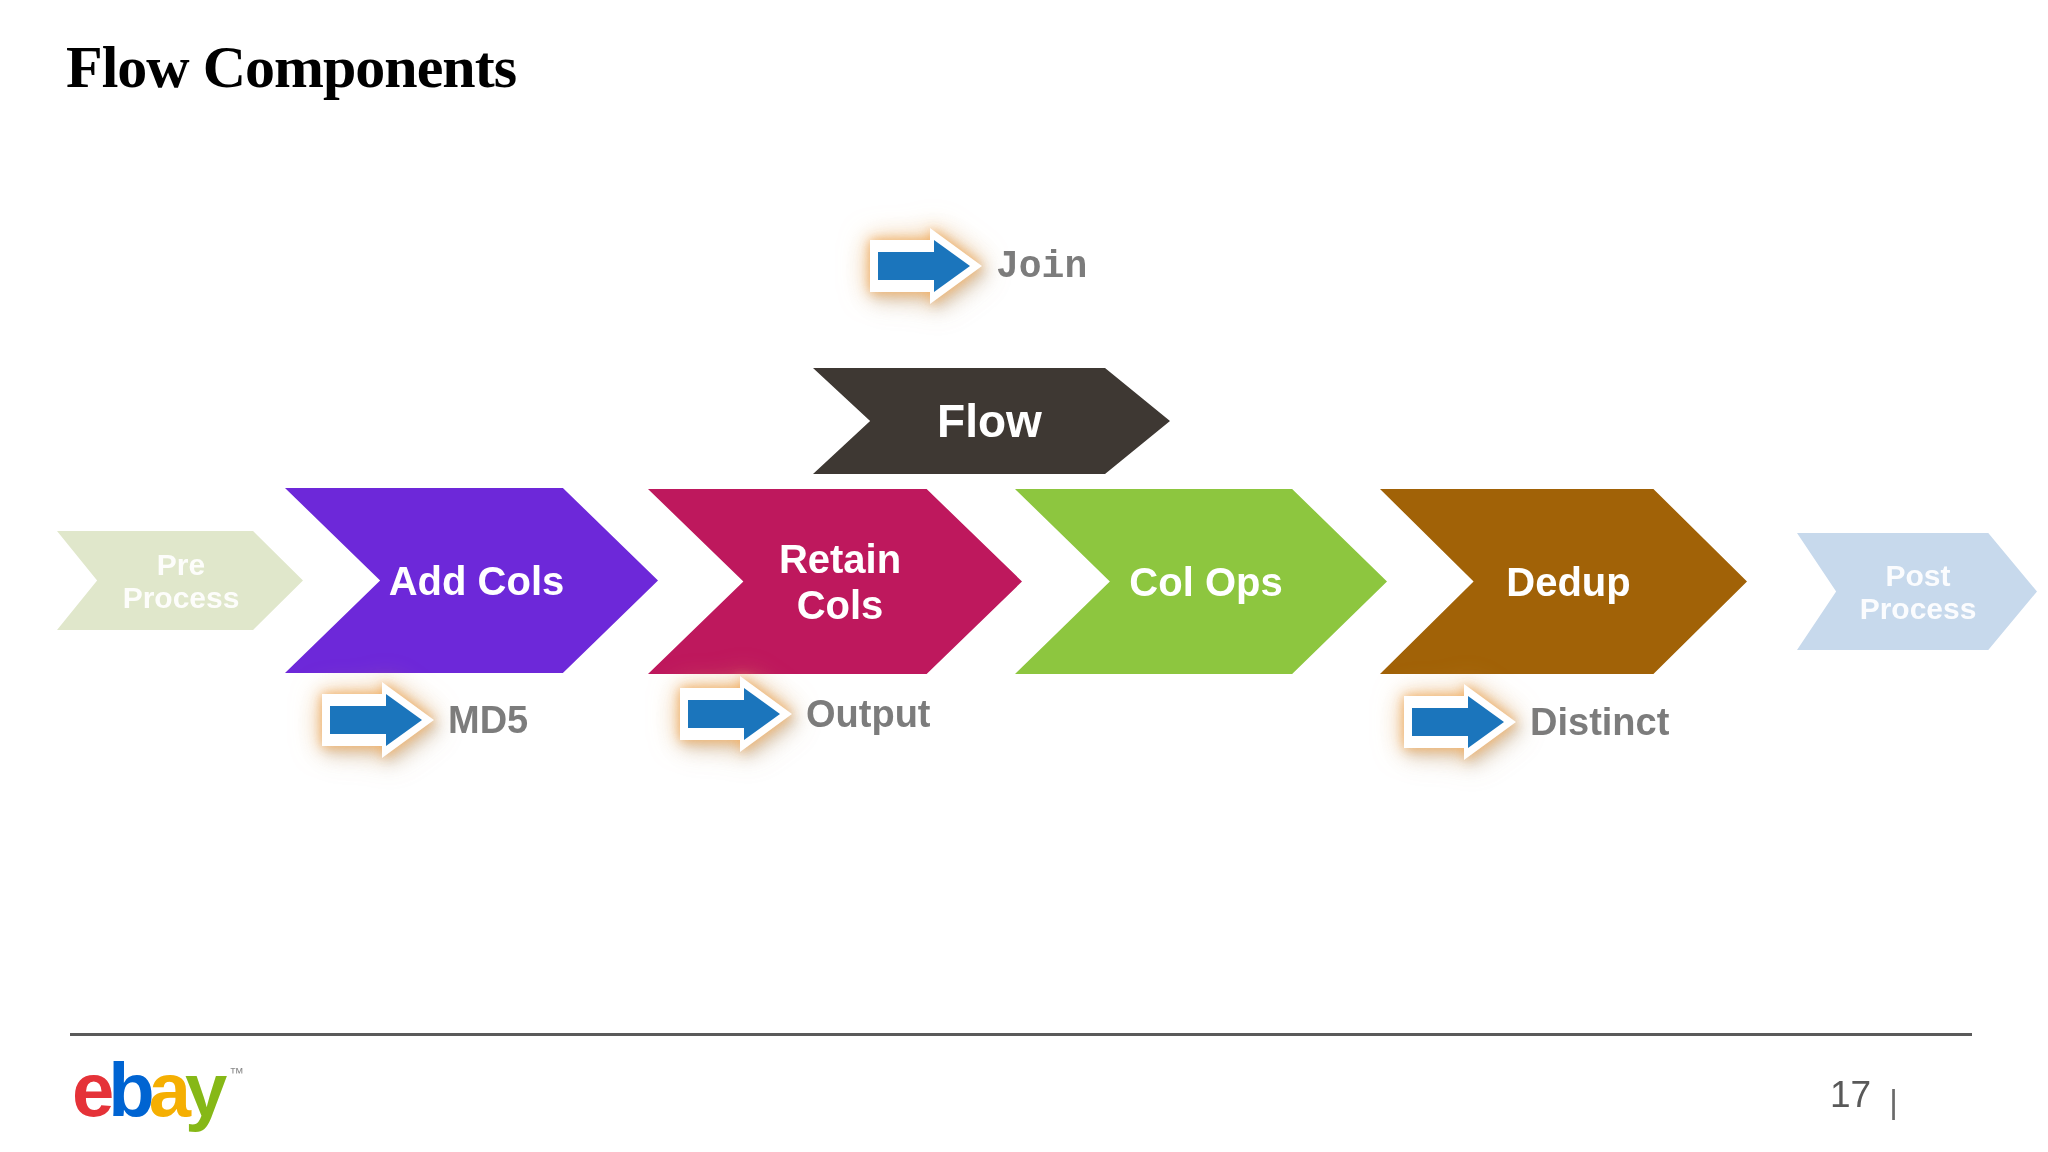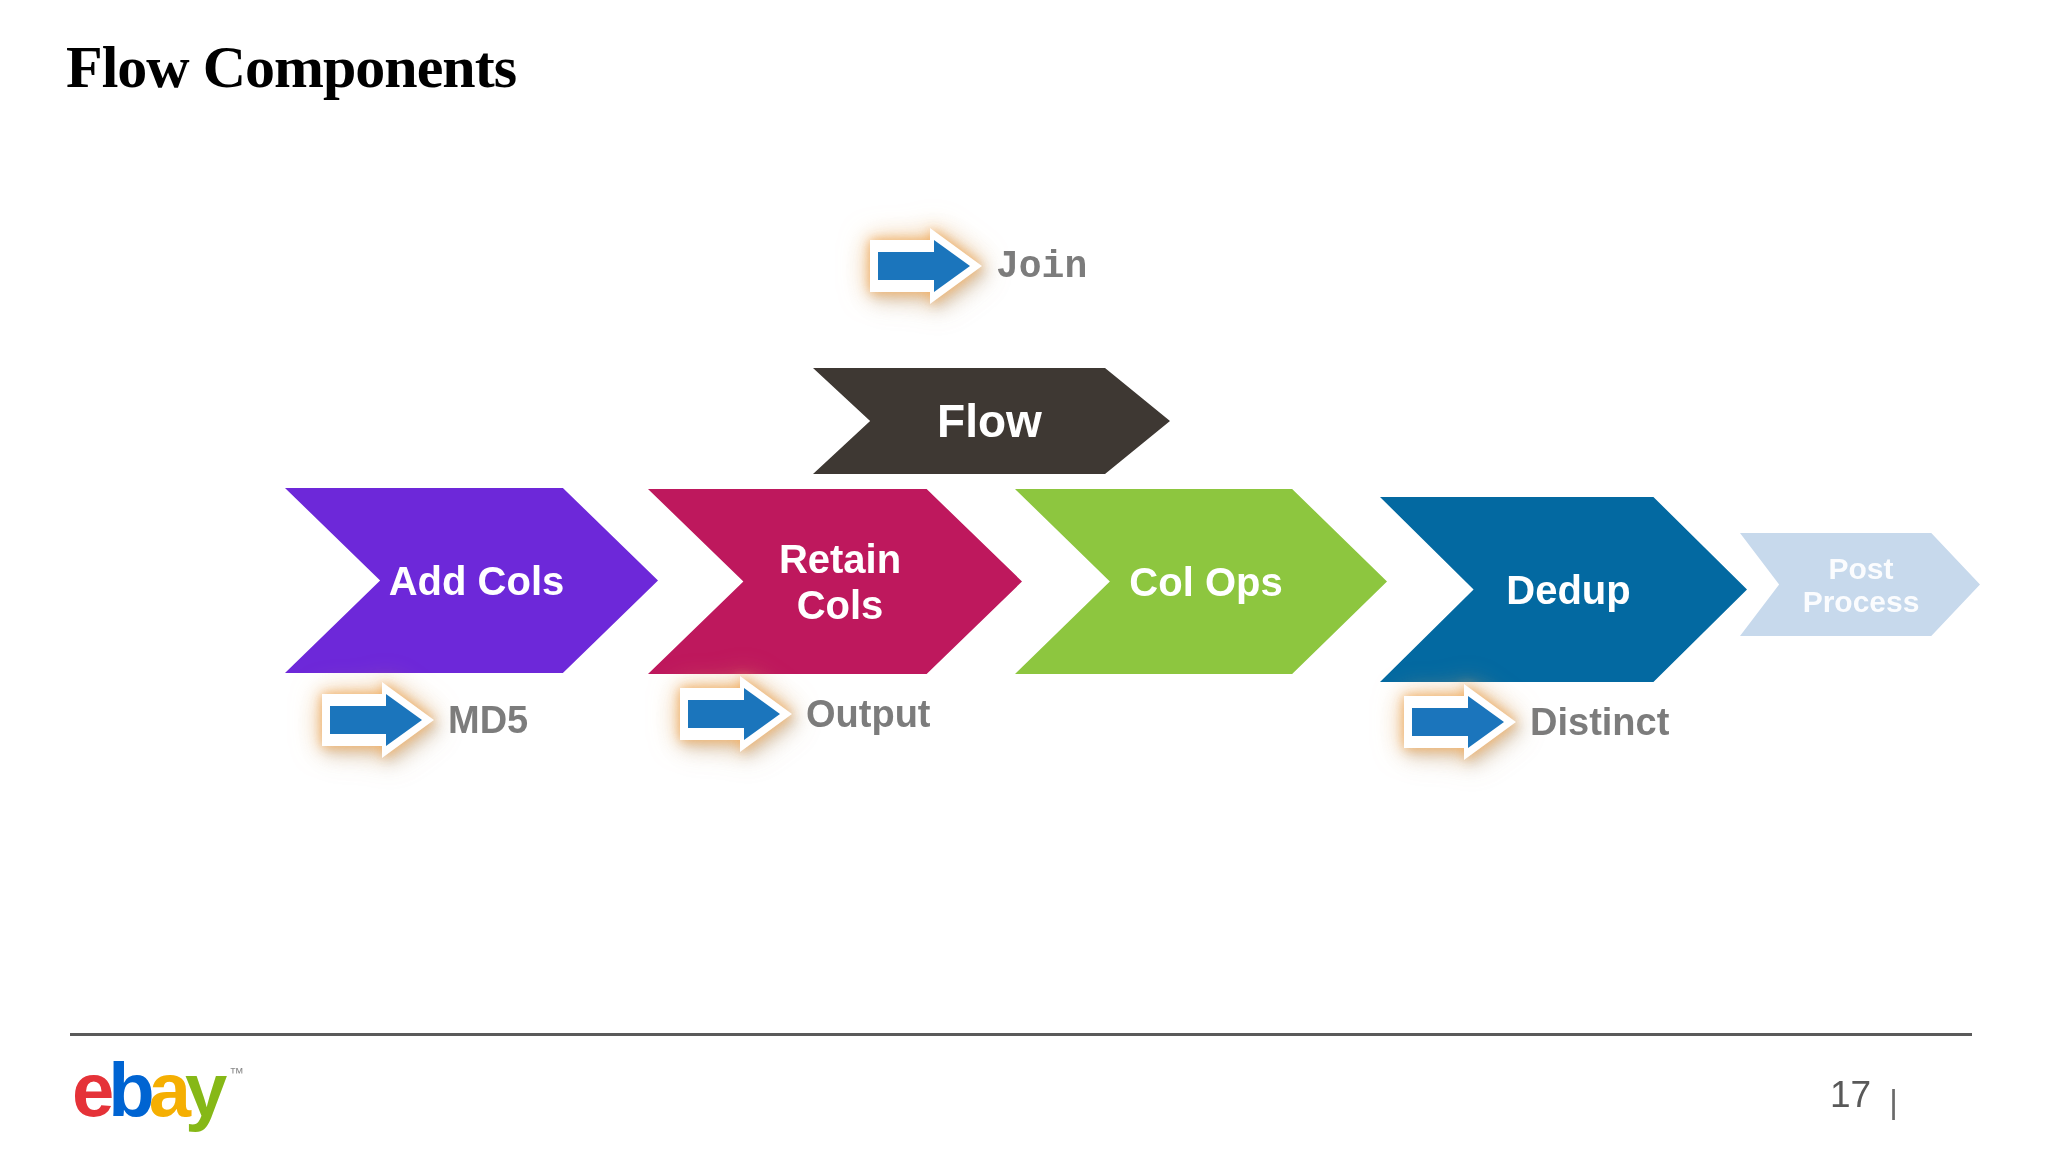--- a/index.html
+++ b/index.html
@@ -38,21 +38,21 @@
     width:357px;height:106px;
     clip-path:polygon(0% 0%,81.8% 0%,100% 50%,81.8% 100%,0% 100%,16% 50%);
     font-size:46px;
     padding:0 62px 0 58px;box-sizing:border-box;
   }
   .st0{left:57px;top:531px;}
   .st1{left:285px;top:488px;}
   .st2{left:648px;top:489px;width:374px;}
   .st3{left:1015px;top:489px;width:372px;}
   .st4{left:1380px;top:489px;width:367px;}
-  .st5{left:1740px;top:533px;width:240px;height:103px;}
+  .st5{left:1797px;top:533px;width:240px;height:117px;}
   .flow-pos{left:813px;top:332px;}
   
   .arrow-icon{
     width:122px;height:80px;flex:0 0 auto;
     filter:drop-shadow(0 0 6px rgba(245,176,97,.95))
            drop-shadow(0 0 13px rgba(245,176,97,.55))
            drop-shadow(5px 6px 6px rgba(150,145,135,.4));
   }
   
   .callout{
@@ -98,30 +98,33 @@
       <polygon points="4,14 64,14 64,2 116,40 64,78 64,66 4,66" fill="#ffffff"></polygon>
       <polygon points="12,26 68,26 68,14 104,40 68,66 68,54 12,54" fill="#1b75bc"></polygon>
     </svg>
     <span class="label">Join</span>
   </div>
 
   <div class="chev chev-flow flow-pos" style="background-color: rgb(62, 56, 51); margin-top: 36px;">
     <span>Flow</span>
   </div>
 
+  <div class="chev chev-small st0" style="background-color: rgb(224, 231, 203);">
+    <span>Pre Process</span>
+  </div>
   <div class="chev chev-big st1" style="background-color: #6d28d9;">
     <span>Add Cols</span>
   </div>
   <div class="chev chev-big st2" style="background-color: #be185d;">
     <span>Retain Cols</span>
   </div>
   <div class="chev chev-big st3" style="background-color: rgb(141, 198, 63); align-items: center;">
     <span>Col Ops</span>
   </div>
-  <div class="chev chev-big st4" style="background-color: #0369a1; margin-top: 8px;">
+  <div class="chev chev-big st4" style="background-color: #a16207;">
     <span>Dedup</span>
   </div>
   <div class="chev chev-small st5" style="background-color: rgb(199, 217, 236);">
     <span>Post Process</span>
   </div>
 
   <div class="callout op0">
     <svg class="arrow-icon" viewBox="0 0 122 80">
       <polygon points="4,14 64,14 64,2 116,40 64,78 64,66 4,66" fill="#ffffff"></polygon>
       <polygon points="12,26 68,26 68,14 104,40 68,66 68,54 12,54" fill="#1b75bc"></polygon>

